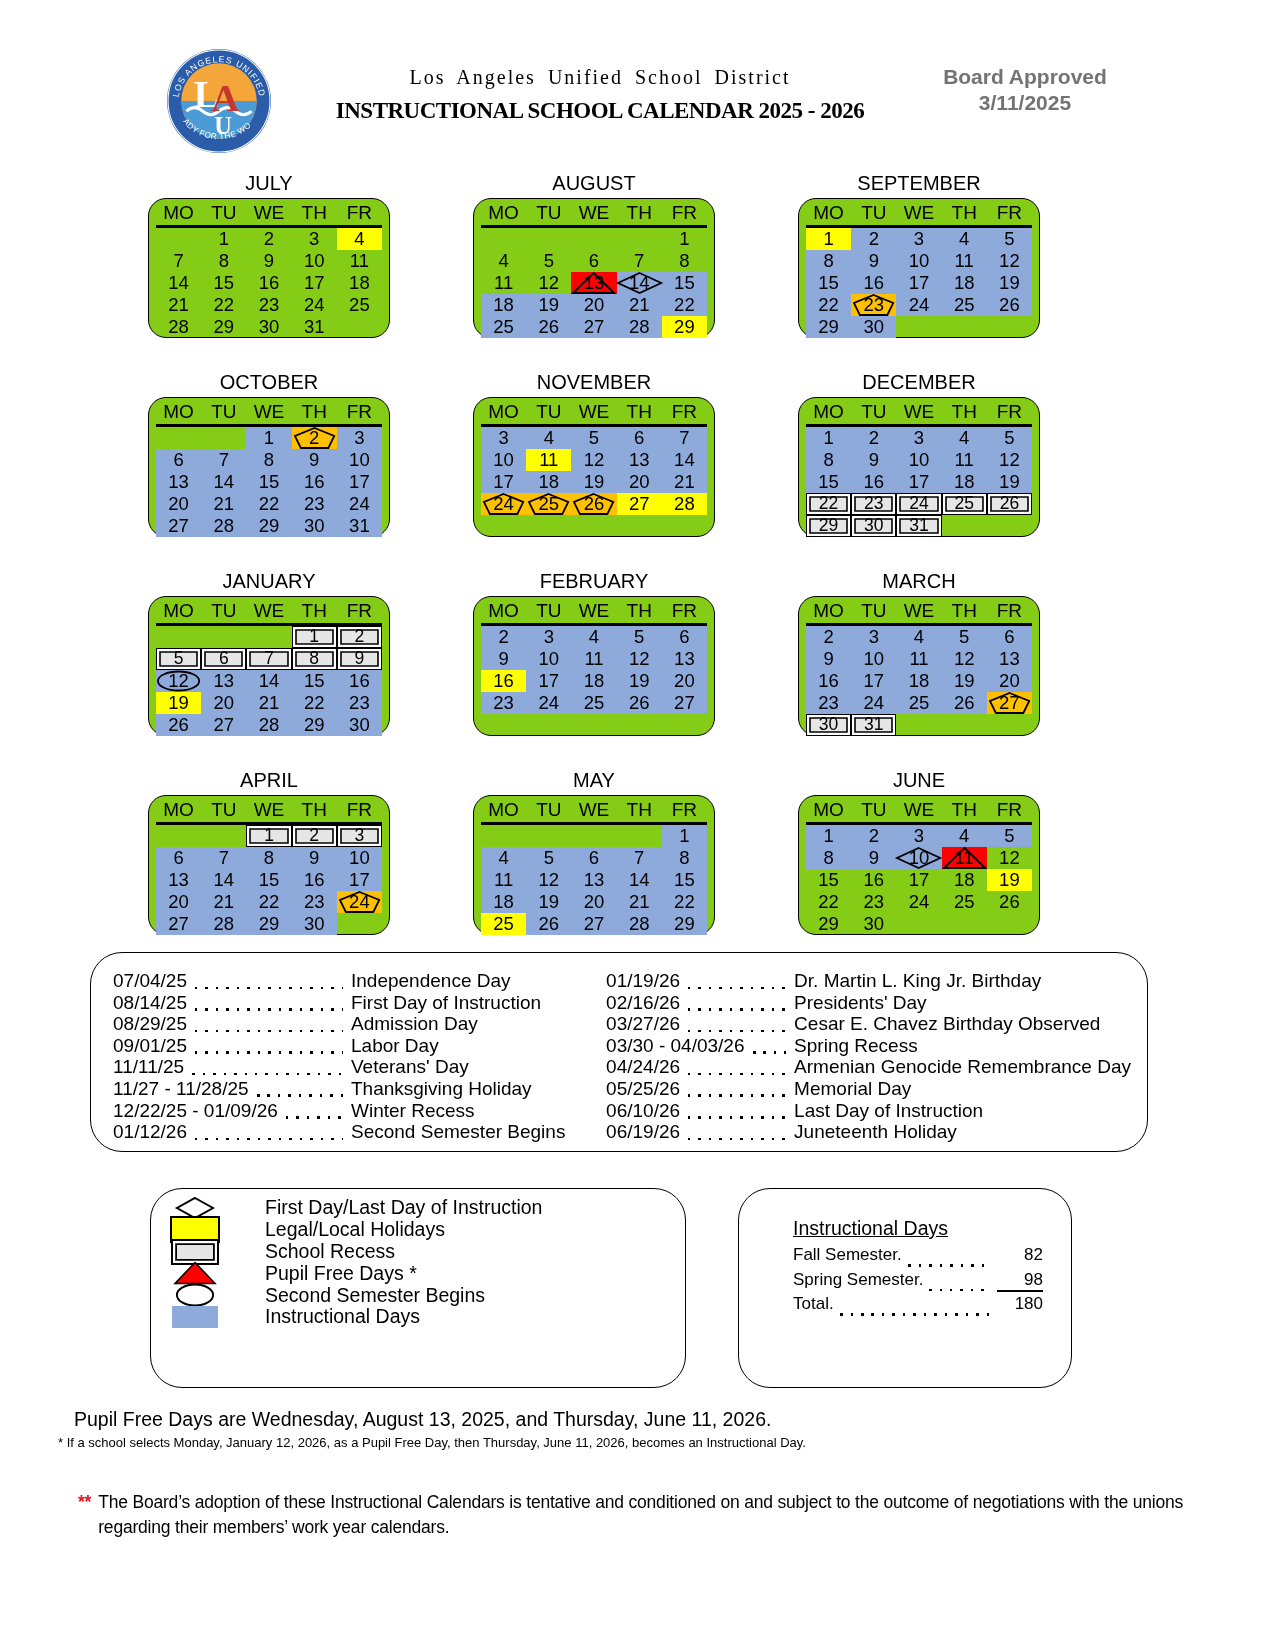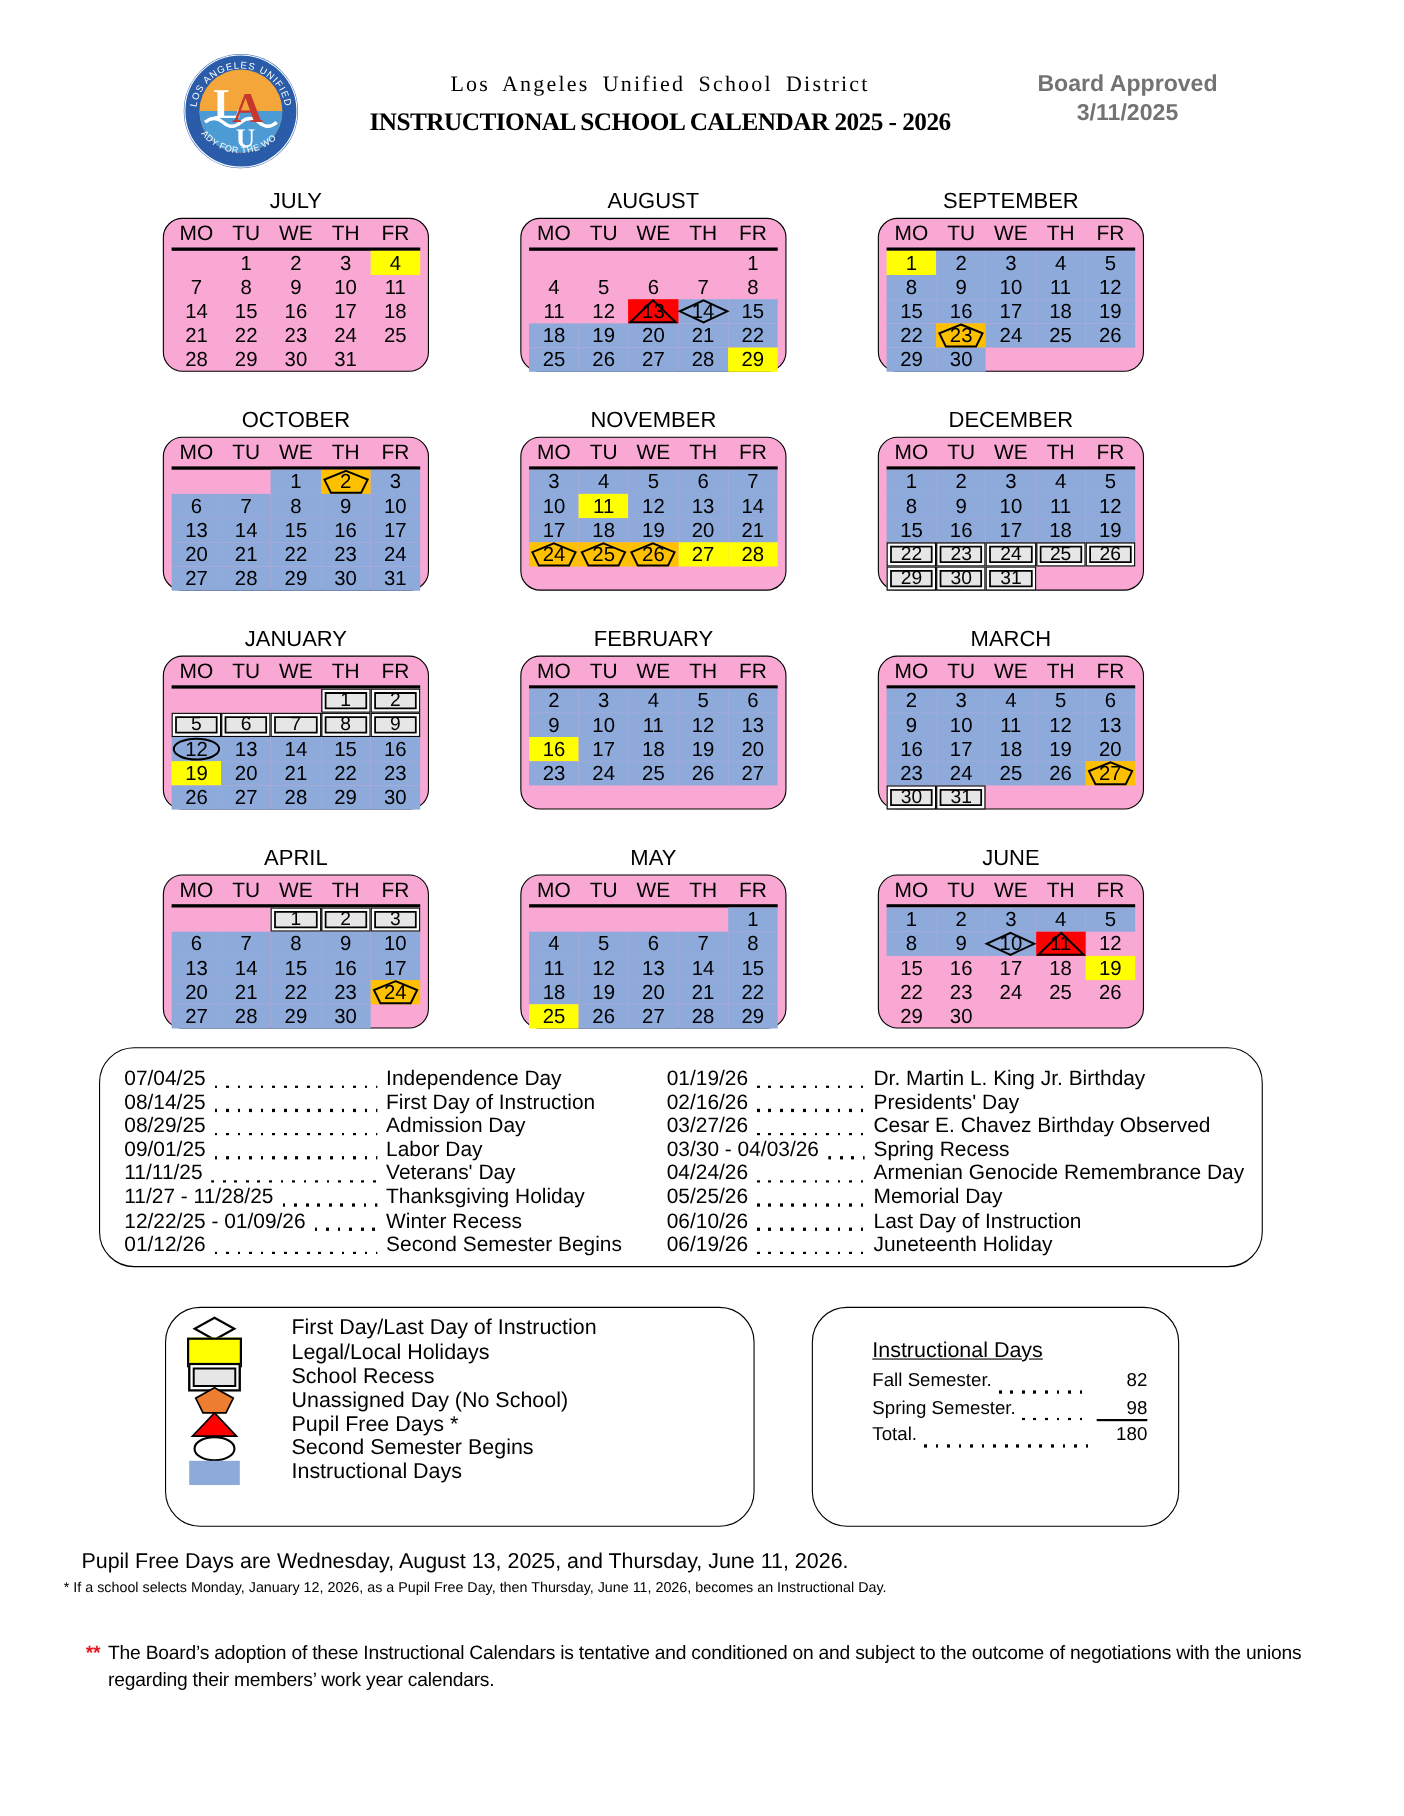--- a/index.html
+++ b/index.html
@@ -12,21 +12,21 @@
   .district { font-family:"Liberation Serif",serif; font-size:20px; letter-spacing:2px; word-spacing:5px; }
   .cal-title { font-family:"Liberation Serif",serif; font-weight:bold; font-size:23px; letter-spacing:-0.5px; margin-top:9px; }
   .board-approved { position:absolute; left:928px; top:64px; width:194px; text-align:center;
                     color:#737373; font-weight:bold; font-size:21px; line-height:26px; }
 
   
   .months-grid { position:absolute; left:148px; top:172px; display:grid;
                  grid-template-columns:repeat(3,242px); column-gap:83px; row-gap:33px; }
   .month-title { text-align:center; font-size:20px; margin-bottom:3px; }
   .month-box { border:1.6px solid #000; border-radius:18px; padding:3px 7px 5px; height:140px;
-               box-sizing:border-box; background:#f9a8d4; }
+               box-sizing:border-box; background:#84cc16; }
   .wk-row { display:grid; grid-template-columns:repeat(5,1fr); border-bottom:3px solid #000; padding-bottom:1px; }
   .wk { text-align:center; font-size:19px; }
   .day-row { display:grid; grid-template-columns:repeat(5,1fr); }
   .cell { position:relative; height:22px; text-align:center; box-sizing:border-box; }
   .num { position:relative; z-index:1; font-size:18.5px; line-height:22px; }
   .t-inst,.t-firstlast,.t-semester2 { background:#8EAADB; }
   .t-holiday { background:#FFFF00; }
   .t-unassigned { background:#FFC000; }
   .t-pupilfree { background:#FF0000; }
   .t-recess { background:#E7E6E6; border:1.6px solid #000;
@@ -839,28 +839,20 @@
           <span class="lg-label">Legal/Local Holidays</span>
         </div>
         <div class="lg-row">
           <span class="lg-swatch">
             <div class="sw sw-recess"></div>
           </span>
           <span class="lg-label">School Recess</span>
         </div>
         <div class="lg-row">
           <span class="lg-swatch">
-            <svg class="sw" width="38" height="26" viewBox="0 0 40 26">
-              <polygon points="20,1 38,11 31,25 9,25 2,11" fill="#ED7D31" stroke="#000" stroke-width="1.6"></polygon>
-            </svg>
-          </span>
-          <span class="lg-label">Unassigned Day (No School)</span>
-        </div>
-        <div class="lg-row">
-          <span class="lg-swatch">
             <svg class="sw" width="42" height="24" viewBox="0 0 44 24">
               <polygon points="22,1 43,23 1,23" fill="#FF0000" stroke="#000" stroke-width="1.6"></polygon>
             </svg>
           </span>
           <span class="lg-label">Pupil Free Days *</span>
         </div>
         <div class="lg-row">
           <span class="lg-swatch">
             <svg class="sw" width="42" height="26" viewBox="0 0 44 26">
               <ellipse cx="22" cy="13" rx="19" ry="11" fill="#fff" stroke="#000" stroke-width="2"></ellipse>

